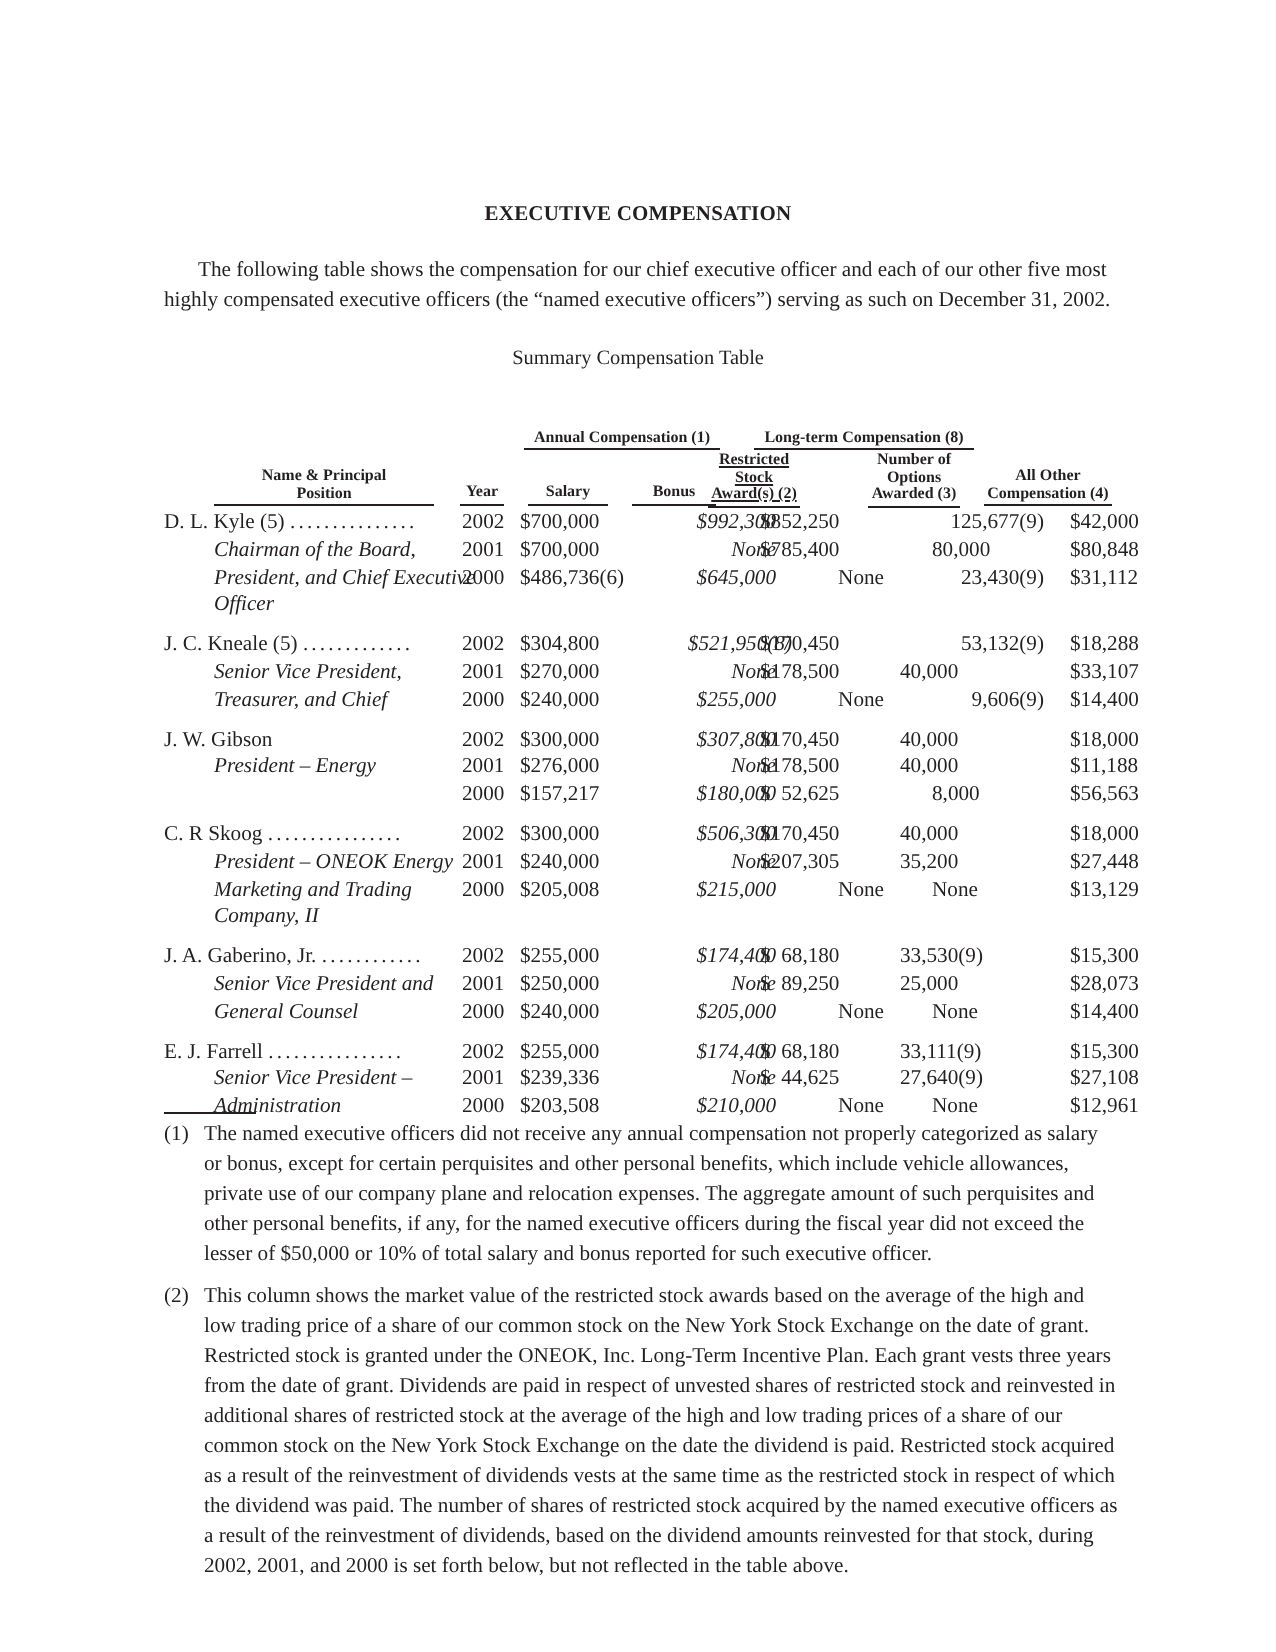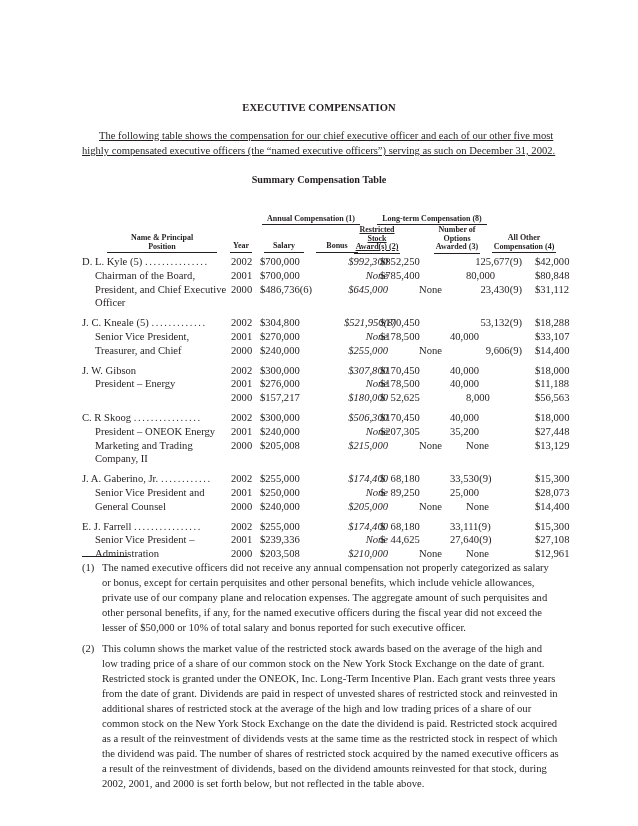--- a/index.html
+++ b/index.html
@@ -1,31 +1,31 @@
 <!DOCTYPE html>
 <html><head>
 <meta charset="utf-8">
 <style>
   html, body { margin: 0; padding: 0; background: #ffffff; }
   body { width: 638px; height: 826px; position: relative; font-family: "Liberation Serif", "DejaVu Serif", serif; color: #231f20; overflow: hidden; }
   .page { position: absolute; left: 0; top: 0; width: 570px; height: 826px; margin-top: 31px; }
   .title { position: absolute; top: 71px; left: 0; width: 638px; text-align: center; font-weight: bold; font-size: 10.5px; letter-spacing: 0.1px; }
-  .intro { position: absolute; top: 97px; left: 82px; width: 476px; font-size: 10.6px; line-height: 15px; text-indent: 17px; text-align: left; text-decoration: underline; }
-  .subtitle { position: absolute; top: 143px; left: 0; width: 638px; text-align: center; font-weight: bold; font-size: 10.2px; }
+  .intro { position: absolute; top: 97px; left: 82px; width: 476px; font-size: 10.6px; line-height: 15px; text-indent: 17px; text-align: left; }
+  .subtitle { position: absolute; top: 143px; left: 0; width: 638px; text-align: center; font-weight: normal; font-size: 10.2px; }
 
   .hdr { position: absolute; font-weight: bold; font-size: 8px; line-height: 8.5px; text-align: center; }
   .grp { position: absolute; font-weight: bold; font-size: 8px; text-align: center; border-bottom: 1px solid #231f20; padding-bottom: 1px; }
   .ul { border-bottom: 1px solid #231f20; padding-bottom: 1px; }
 
   .rows { position: absolute; left: 82px; top: 224px; width: 480px; font-size: 10.6px; }
   .row { position: relative; height: 13.8px; line-height: 13.8px; }
   .row.gap { margin-top: 6px; }
   .c { position: absolute; top: 0; white-space: nowrap; }
   .name { left: 0; }
-  .name.sub { left: 13px; }
+  .name.sub { left: 25px; font-style: italic; }
   .dots { letter-spacing: 1.6px; }
   .year { left: 149px; }
   .salary { left: 178px; }
   .bonus { left: 242px; width: 64px; text-align: right; font-style: italic; }
   .rs { left: 298px; width: 62px; text-align: left; }
   .rs.none { text-align: right; width: 62px; }
   .opt { left: 368px; width: 70px; }
   .opt.r { text-align: right; width: 72px; }
   .oth { left: 453px; }
 

